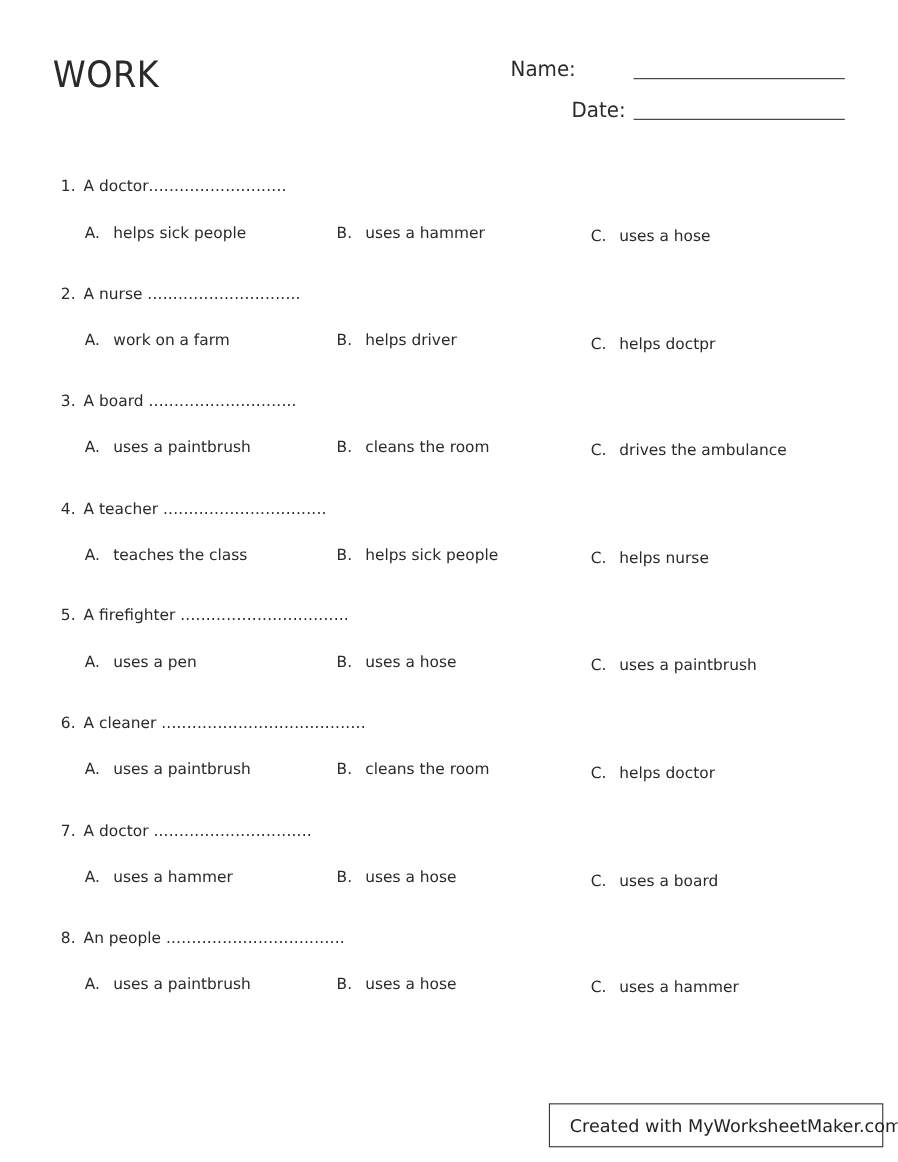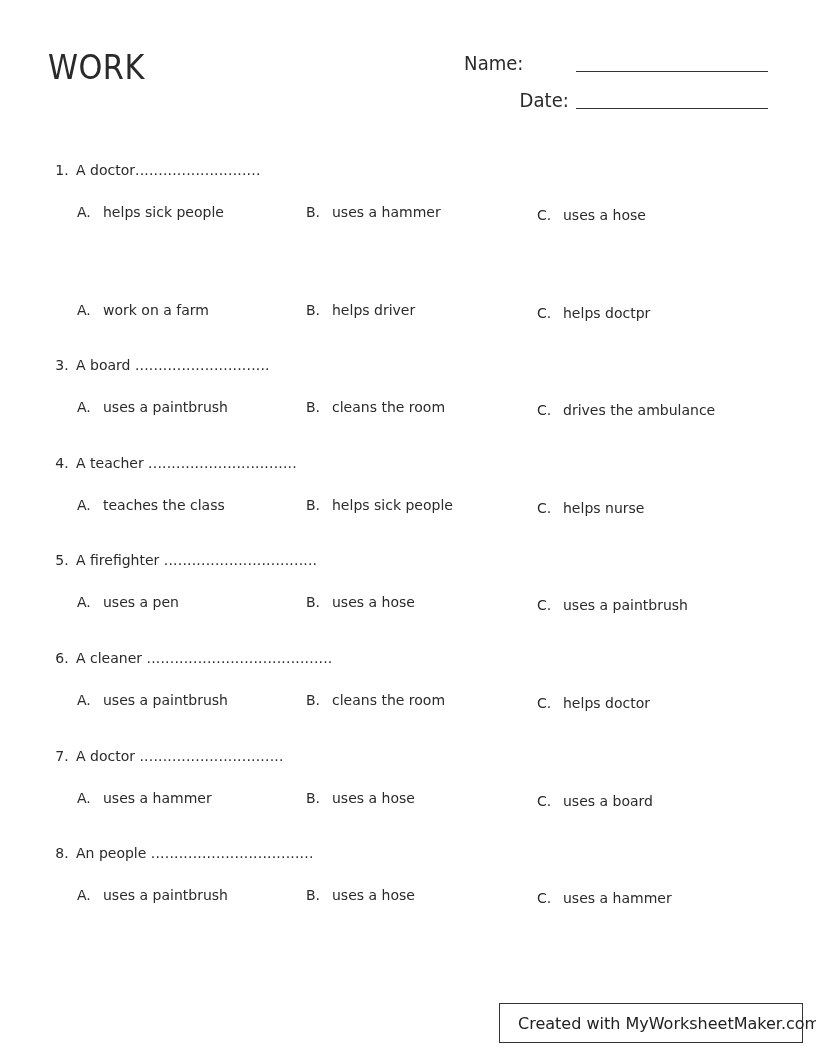--- a/index.html
+++ b/index.html
@@ -48,20 +48,23 @@
   <div class="question">
     <div class="q-stem">
       <span class="q-num">1.</span><span class="q-text">A doctor</span><span class="q-dots">...........................</span>
     </div>
     <div class="opt opt-a"><span class="opt-letter">A.</span><span>helps sick people</span></div>
     <div class="opt opt-b"><span class="opt-letter">B.</span><span>uses a hammer</span></div>
     <div class="opt opt-c"><span class="opt-letter">C.</span><span>uses a hose</span></div>
   </div>
 
   <div class="question">
+    <div class="q-stem">
+      <span class="q-num">2.</span><span class="q-text">A nurse </span><span class="q-dots">..............................</span>
+    </div>
     <div class="opt opt-a"><span class="opt-letter">A.</span><span>work on a farm</span></div>
     <div class="opt opt-b"><span class="opt-letter">B.</span><span>helps driver</span></div>
     <div class="opt opt-c"><span class="opt-letter">C.</span><span>helps doctpr</span></div>
   </div>
 
   <div class="question">
     <div class="q-stem">
       <span class="q-num">3.</span><span class="q-text">A board </span><span class="q-dots">.............................</span>
     </div>
     <div class="opt opt-a"><span class="opt-letter">A.</span><span>uses a paintbrush</span></div>

